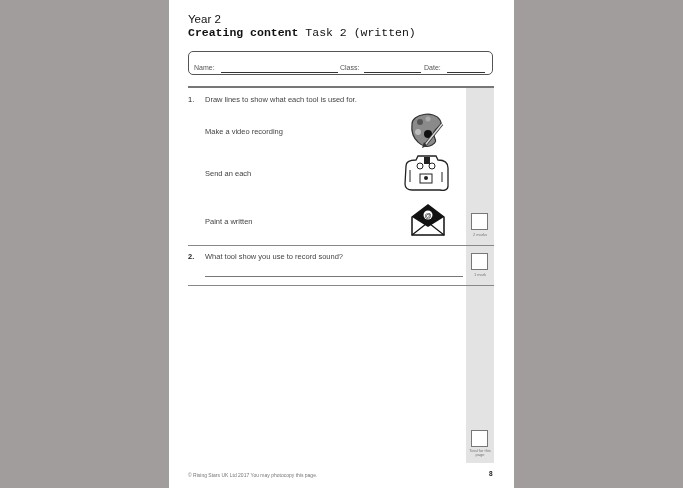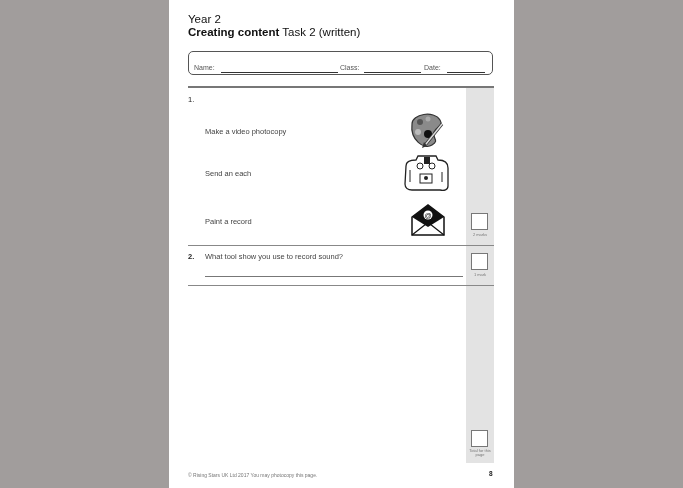--- a/index.html
+++ b/index.html
@@ -7,21 +7,21 @@
     width: 683px; height: 488px; overflow: hidden;
     background: #a19d9c;
     font-family: "Liberation Sans", sans-serif;
     position: relative;
   }
   .page {
     position: absolute; left: 169px; top: 0; width: 345px; height: 488px;
     background: #ffffff;
   }
   .year { position: absolute; left: 19px; top: 13px; font-size: 11.5px; color: #111; }
-  .title { position: absolute; left: 19px; top: 26px; font-size: 11.5px; color: #111; white-space: nowrap; }
+  .title { position: absolute; left: 19px; top: 26px; font-size: 11.5px; color: #111; white-space: nowrap; font-family: Liberation Mono, monospace; }
   .title b { font-weight: bold; }
   .namebox {
     position: absolute; left: 19px; top: 51px; width: 305px; height: 24px;
     border: 1px solid #555; border-radius: 5px; box-sizing: border-box;
     font-size: 7px; color: #555;
   }
   .namebox .fld { position: absolute; top: 12px; }
   .namebox .line { position: absolute; top: 20px; height: 0; border-top: 1px solid #333; }
   .rule { position: absolute; left: 19px; width: 306px; height: 0; }
   .rule.thick { border-top: 2px solid #777; }
@@ -59,24 +59,25 @@
     <span class="fld" style="left:151px">Class:</span>
     <div class="line" style="left:175px;width:57px"></div>
     <span class="fld" style="left:235px">Date:</span>
     <div class="line" style="left:258px;width:38px"></div>
   </div>
 
   <div class="margin-col"></div>
   <div class="rule thick" style="top:86px"></div>
 
   <div class="qnum" style="top:95px">1.</div>
+  <div class="qtext" style="top:95px">Draw lines to show what each tool is used for.</div>
 
-  <div class="opt" style="top:127px">Make a video photocopy</div>
+  <div class="opt" style="top:127px">Make a video recording</div>
   <div class="opt" style="top:169px">Send an each</div>
-  <div class="opt" style="top:217px">Paint a record</div>
+  <div class="opt" style="top:217px">Paint a written</div>
 
   <svg class="icon" style="left:237px;top:110px" width="42" height="40" viewBox="0 0 42 40">
     <path d="M6 14 C6 4,28 0,34 10 C38 17,30 16,28 22 C26 29,34 30,26 35 C18 40,4 30,6 14 Z" fill="#8a8a8a" stroke="#333" stroke-width="1.2"></path>
     <circle cx="14" cy="12" r="3" fill="#555"></circle>
     <circle cx="22" cy="9" r="2.5" fill="#aaa"></circle>
     <circle cx="12" cy="22" r="3" fill="#bbb"></circle>
     <circle cx="22" cy="24" r="4" fill="#111"></circle>
     <line x1="36" y1="14" x2="20" y2="34" stroke="#333" stroke-width="3"></line>
     <line x1="36" y1="14" x2="20" y2="34" stroke="#ddd" stroke-width="1.5"></line>
     <path d="M18 32 L21 36 L16 38 Z" fill="#333"></path>

